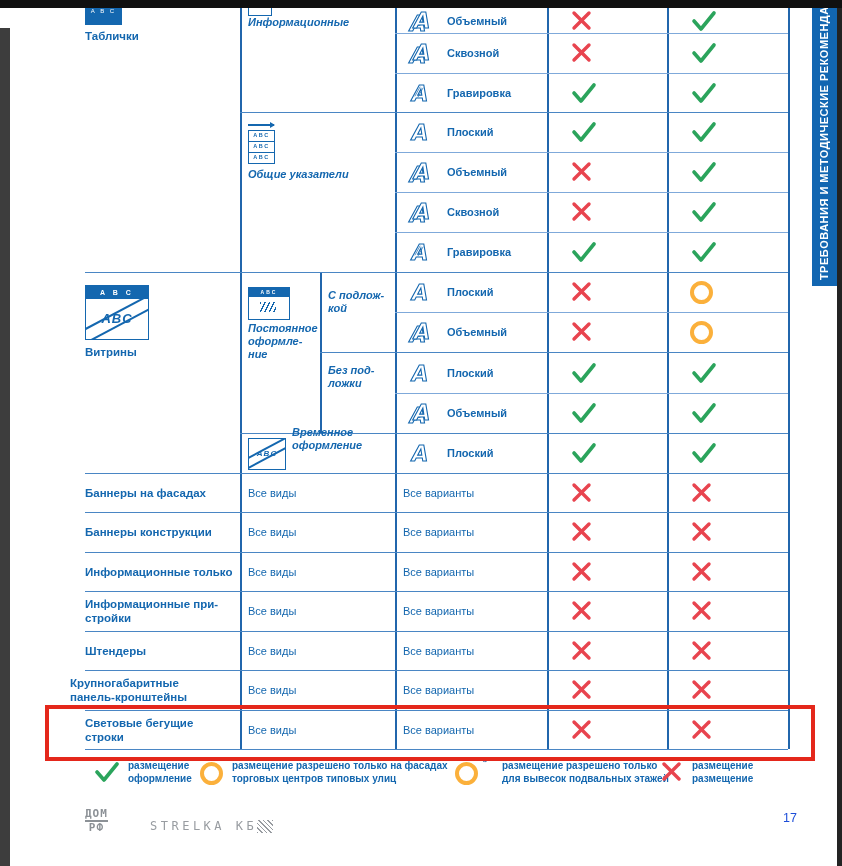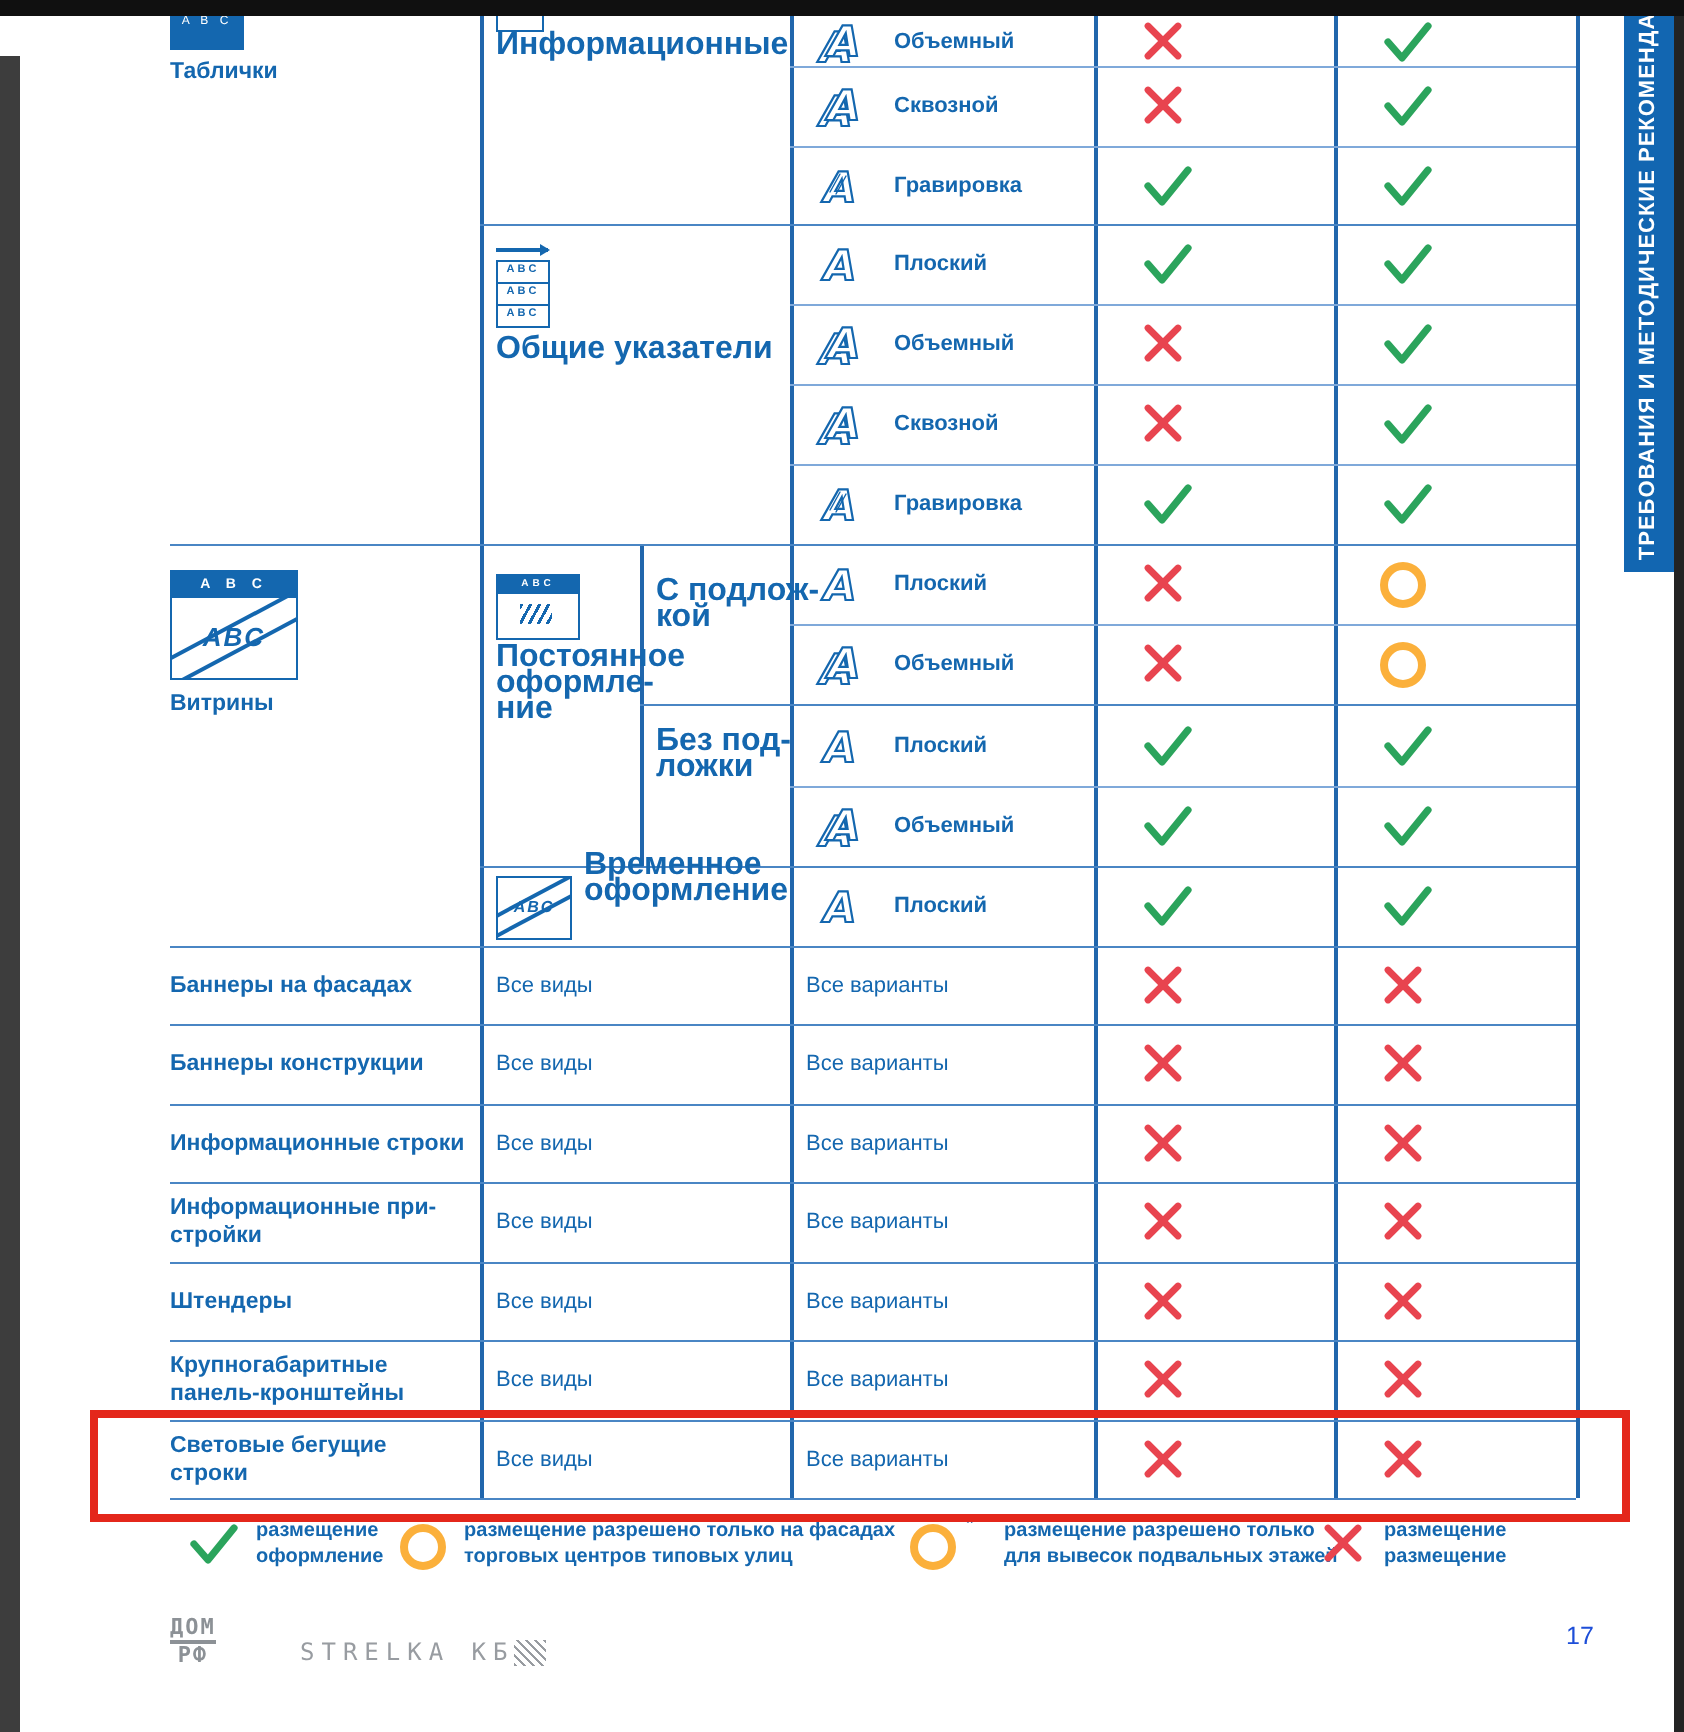--- a/index.html
+++ b/index.html
@@ -9,21 +9,21 @@
   .frame-left{position:absolute;left:0;top:28px;width:10px;height:838px;background:#3d3d3d;z-index:7;}
   .frame-right{position:absolute;right:0;top:8px;width:5px;height:858px;background:#232323;z-index:7;}
   .page{position:absolute;left:10px;top:8px;width:826px;height:858px;background:#fff;}
   .abs{position:absolute;}
   
   .vline{position:absolute;width:1.5px;background:var(--line-dark,#2166AC);}
   .hline-l{position:absolute;height:1px;background:var(--line-light,#7FA9DA);}
   .hline-m{position:absolute;height:1.2px;background:var(--line-mid,#4A86C4);}
   
   .cat{font-weight:bold;color:var(--blue,#1467AF);font-size:11.5px;line-height:14px;}
-  .sub{font-weight:bold;color:var(--blue,#1467AF);font-size:16px;line-height:13px;}
+  .sub{font-weight:bold;color:var(--blue,#1467AF);font-size:11px;line-height:13px;font-style:italic;}
   .typ{font-weight:bold;color:var(--blue,#1467AF);font-size:11px;}
   .pln{color:var(--blue,#1467AF);font-size:11px;}
   .vcenter{display:flex;align-items:center;}
   .vcol{display:flex;flex-direction:column;justify-content:center;}
   
   .tbl-icon{left:75px;top:0;width:37px;height:17px;background:var(--blue,#1467AF);color:#fff;
             font-size:6px;letter-spacing:2px;text-align:center;line-height:7px;overflow:hidden;}
   .tbl-label{left:75px;top:21px;}
   .info-cut{left:238px;top:0;width:22px;height:7px;border:1px solid var(--blue,#1467AF);border-top:none;
             font-size:5px;color:var(--blue,#1467AF);text-align:center;line-height:4px;overflow:hidden;letter-spacing:1px;}
@@ -305,21 +305,21 @@
         </div>
         <div style="position: absolute; left: 560px; top: 512px; width: 28px; height: 24px;"><svg width="23" height="23">
             <line x1="4" y1="4" x2="19" y2="19" stroke="#E8444F" stroke-width="3.4" stroke-linecap="round"></line>
             <line x1="19" y1="4" x2="4" y2="19" stroke="#E8444F" stroke-width="3.4" stroke-linecap="round"></line>
           </svg></div>
         <div style="position: absolute; left: 680px; top: 512px; width: 28px; height: 24px;"><svg width="23" height="23">
             <line x1="4" y1="4" x2="19" y2="19" stroke="#E8444F" stroke-width="3.4" stroke-linecap="round"></line>
             <line x1="19" y1="4" x2="4" y2="19" stroke="#E8444F" stroke-width="3.4" stroke-linecap="round"></line>
           </svg></div>
         <div class="cat vcol" style="position: absolute; left: 75px; top: 544px; width: 158px; height: 39px;">
-          <div>Информационные строки</div>
+          <div>Информационные только</div>
         </div>
         <div class="pln vcenter" style="position: absolute; left: 238px; top: 544px; width: 120px; height: 39px;">
           <span>Все виды</span>
         </div>
         <div class="pln vcenter" style="position: absolute; left: 393px; top: 544px; width: 120px; height: 39px;">
           <span>Все варианты</span>
         </div>
         <div style="position: absolute; left: 560px; top: 551.5px; width: 28px; height: 24px;"><svg width="23" height="23">
             <line x1="4" y1="4" x2="19" y2="19" stroke="#E8444F" stroke-width="3.4" stroke-linecap="round"></line>
             <line x1="19" y1="4" x2="4" y2="19" stroke="#E8444F" stroke-width="3.4" stroke-linecap="round"></line>
@@ -356,21 +356,21 @@
           <span>Все варианты</span>
         </div>
         <div style="position: absolute; left: 560px; top: 630.5px; width: 28px; height: 24px;"><svg width="23" height="23">
             <line x1="4" y1="4" x2="19" y2="19" stroke="#E8444F" stroke-width="3.4" stroke-linecap="round"></line>
             <line x1="19" y1="4" x2="4" y2="19" stroke="#E8444F" stroke-width="3.4" stroke-linecap="round"></line>
           </svg></div>
         <div style="position: absolute; left: 680px; top: 630.5px; width: 28px; height: 24px;"><svg width="23" height="23">
             <line x1="4" y1="4" x2="19" y2="19" stroke="#E8444F" stroke-width="3.4" stroke-linecap="round"></line>
             <line x1="19" y1="4" x2="4" y2="19" stroke="#E8444F" stroke-width="3.4" stroke-linecap="round"></line>
           </svg></div>
-        <div class="cat vcol" style="position: absolute; left: 75px; top: 662px; width: 158px; height: 40px;">
+        <div class="cat vcol" style="position: absolute; left: 60px; top: 662px; width: 158px; height: 40px;">
           <div>Крупногабаритные</div>
           <div>панель-кронштейны</div>
         </div>
         <div class="pln vcenter" style="position: absolute; left: 238px; top: 662px; width: 120px; height: 40px;">
           <span>Все виды</span>
         </div>
         <div class="pln vcenter" style="position: absolute; left: 393px; top: 662px; width: 120px; height: 40px;">
           <span>Все варианты</span>
         </div>
         <div style="position: absolute; left: 560px; top: 670px; width: 28px; height: 24px;"><svg width="23" height="23">

